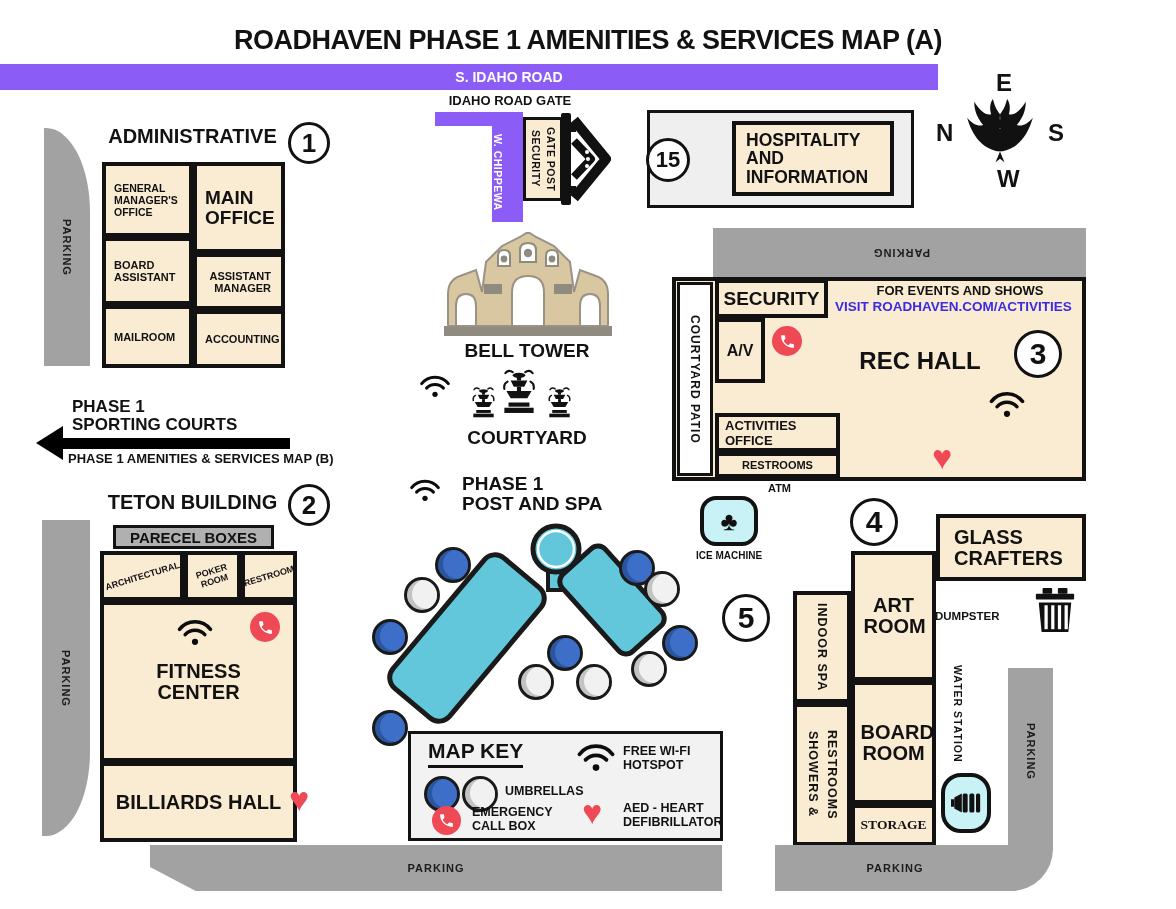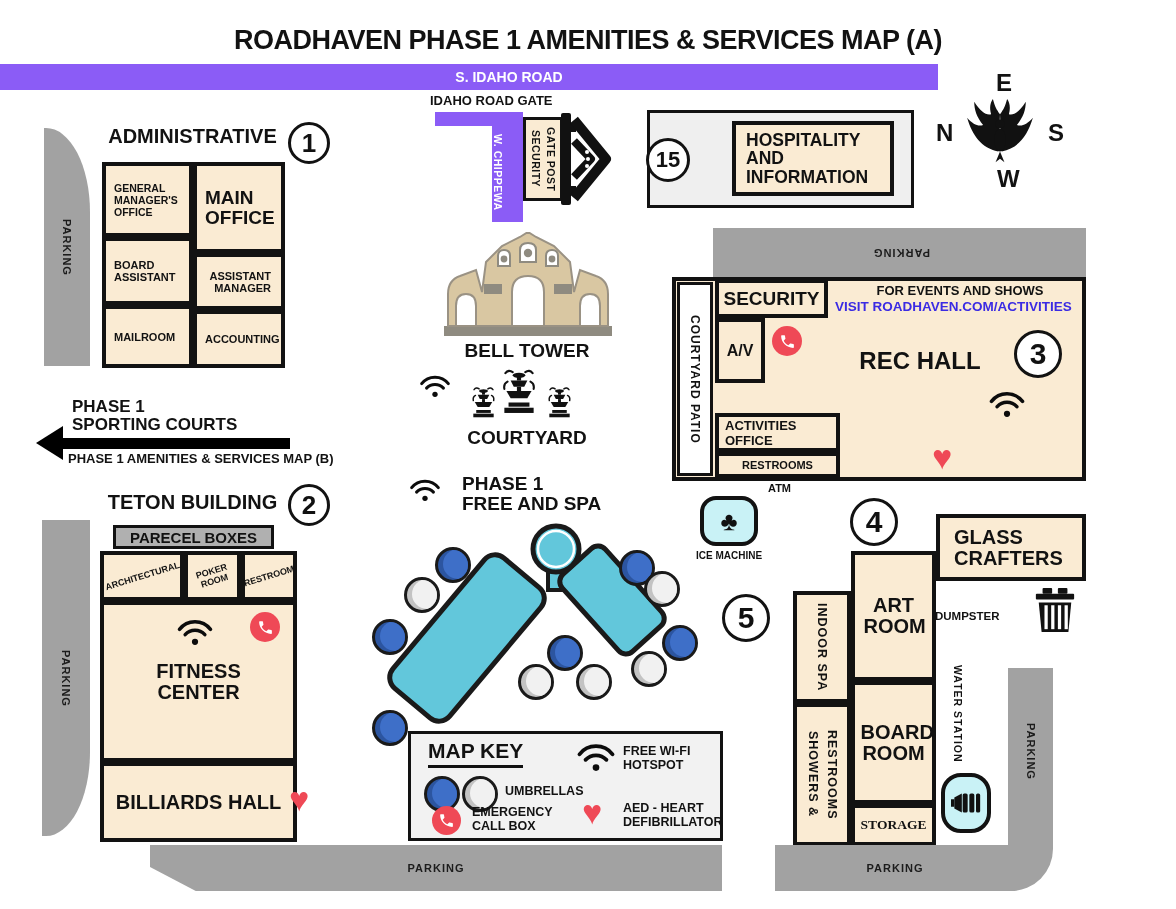--- a/index.html
+++ b/index.html
@@ -34,21 +34,21 @@
 </head>
 <body>
 
 <div id="canvas">
 
   <div class="lbl" style="left:0;top:26px;width:1176px;text-align:center;font-size:27px;letter-spacing:-0.5px;">ROADHAVEN PHASE 1 AMENITIES &amp; SERVICES MAP (A)</div>
 
   <div class="road" style="left:0;top:64px;width:938px;height:26px;">
     <div class="roadtext" style="width:100%;text-align:center;padding-left:80px;box-sizing:border-box;font-size:14px;line-height:26px;">S. IDAHO ROAD</div>
   </div>
-  <div class="lbl" style="left:430px;top:94px;width:160px;text-align:left;font-size:13px;">IDAHO ROAD GATE</div>
+  <div class="lbl" style="left:430px;top:94px;width:160px;text-align:center;font-size:13px;">IDAHO ROAD GATE</div>
 
   <div class="road" style="left:435px;top:112px;width:88px;height:14px;"></div>
   <div class="road" style="left:492px;top:112px;width:31px;height:110px;">
     <div class="roadtext vtext" style="position:absolute;left:0;top:14px;width:31px;height:92px;text-align:center;font-size:10.5px;letter-spacing:0.5px;">W. CHIPPEWA</div>
   </div>
   <div class="room" style="left:523px;top:117px;width:40px;height:84px;border-width:3px;">
     <span class="vtext" style="font-size:10.5px;line-height:1.4;letter-spacing:0.5px;">SECURITY GATE POST</span>
   </div>
   <svg class="abs" style="left:560px;top:110px;" width="52" height="98" viewBox="0 0 52 98">
     <rect x="1" y="3" width="10" height="92" rx="2" fill="#111"></rect>
@@ -201,21 +201,21 @@
     <path d="M12,4 q-4,-3 -7,1 M24,4 q4,-3 7,1 M7,13 q-4,2 -3,7 M29,13 q4,2 3,7" stroke="#111" stroke-width="2" fill="none" stroke-linecap="round"></path>
   </svg>
   <div class="lbl" style="left:447px;top:428px;width:160px;text-align:center;font-size:19px;">COURTYARD</div>
 
   <svg class="wifi" style="left:409px;top:476px;" width="32" height="26" viewBox="0 0 36 29">
     <path d="M3,13 A19,19 0 0 1 33,13" fill="none" stroke="#0c0c0c" stroke-width="3.4" stroke-linecap="round"></path>
     <path d="M8.5,18 A13,13 0 0 1 27.5,18" fill="none" stroke="#0c0c0c" stroke-width="3.4" stroke-linecap="round"></path>
     <circle cx="18" cy="25" r="3" fill="#0c0c0c"></circle>
   </svg>
   <div class="lbl" style="left:462px;top:474px;font-size:19px;">PHASE 1</div>
-  <div class="lbl" style="left:462px;top:494px;font-size:19px;">FREE AND SPA</div>
+  <div class="lbl" style="left:462px;top:494px;font-size:19px;">POST AND SPA</div>
 
   <svg class="abs" style="left:360px;top:515px;z-index:2;" width="350" height="235" viewBox="360 515 350 235">
     <rect x="548" y="560" width="14" height="30" fill="#62C7DB" stroke="#1a1a1a" stroke-width="4"></rect>
     <rect x="-37" y="-85" width="74" height="170" rx="14" transform="translate(467,638) rotate(40)" fill="#62C7DB" stroke="#1a1a1a" stroke-width="5"></rect>
     <rect x="-29" y="-52" width="58" height="104" rx="10" transform="translate(612,600) rotate(-42)" fill="#62C7DB" stroke="#1a1a1a" stroke-width="5"></rect>
     <circle cx="556" cy="549" r="23" fill="#62C7DB" stroke="#1a1a1a" stroke-width="5"></circle>
     <circle cx="556" cy="549" r="18" fill="none" stroke="#ffffff" stroke-width="2.5"></circle>
   </svg>
   <div id="umbrella-layer" style="position:absolute;left:0;top:0;z-index:3;">
       <div class="umbrella" style="left: 435px; top: 547px; background: rgb(44, 85, 160);">

